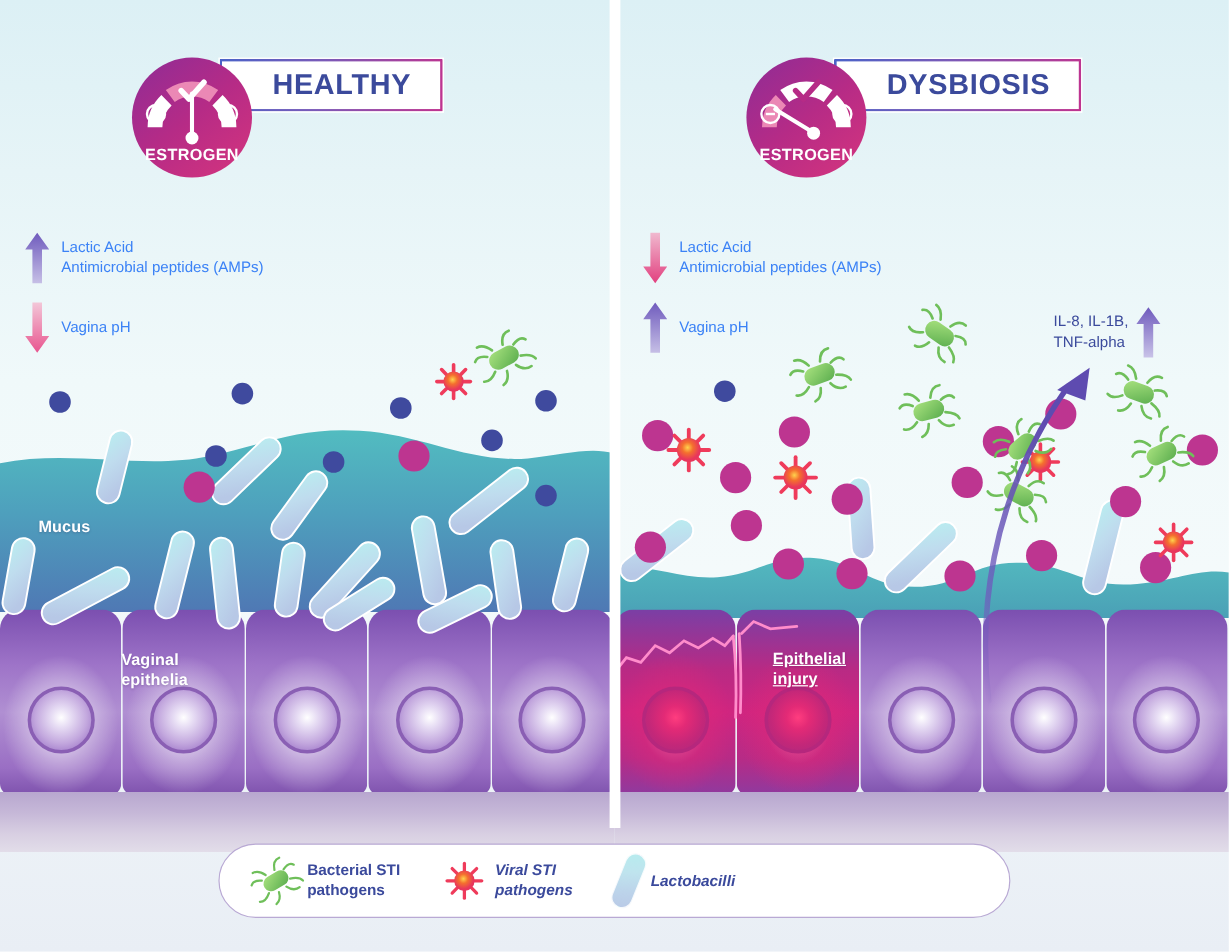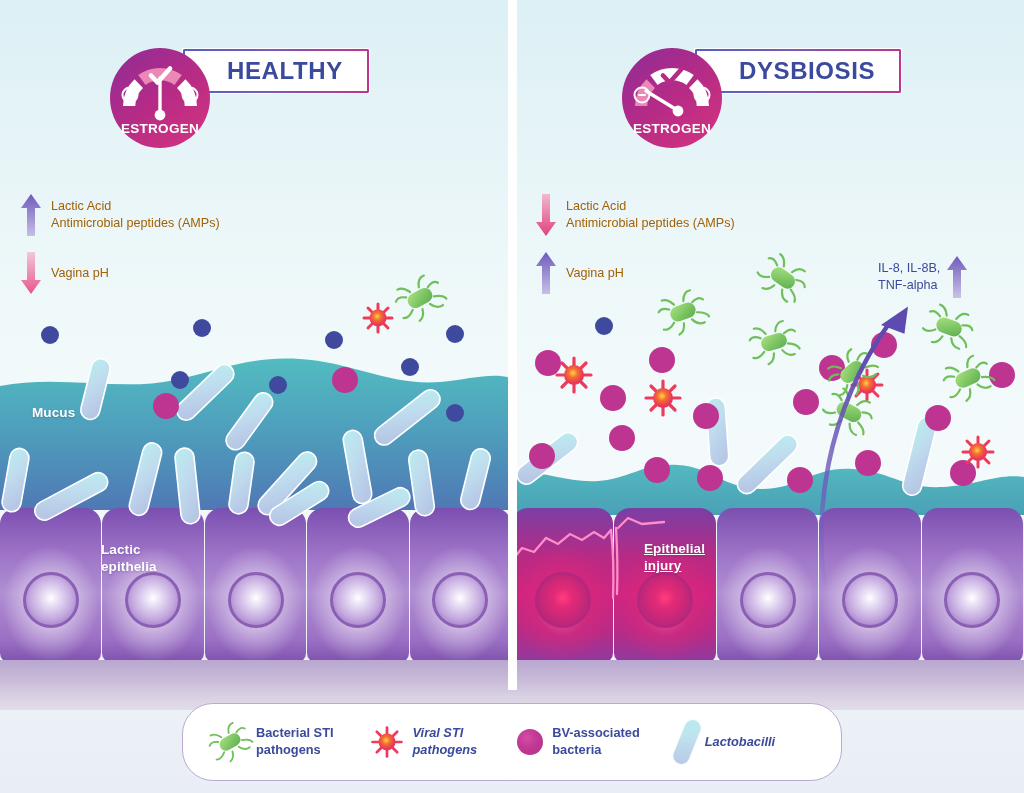--- a/index.html
+++ b/index.html
@@ -71,29 +71,29 @@
   .title-box::before {
     content:""; position:absolute; inset:0; padding:1.6px; border-radius:1px;
     background:linear-gradient(100deg,#4a63c8 0%,#7a5ab8 45%,#c0338f 100%);
     -webkit-mask: linear-gradient(#fff 0 0) content-box, linear-gradient(#fff 0 0);
     -webkit-mask-composite: xor; mask-composite: exclude; pointer-events:none;
   }
   .title-text { font-size:24px; font-weight:700; color:#3b4a9c; letter-spacing:.6px; }
 
   
   .indicator { position:absolute; display:flex; align-items:center; gap:9px; z-index:30; }
-  .ind-text { font-size:12.6px; color:#a16207; line-height:1.35; white-space:pre-line; font-weight:500; }
+  .ind-text { font-size:12.6px; color:#3b82f6; line-height:1.35; white-space:pre-line; font-weight:500; }
 
   
   .cytokine { position:absolute; display:flex; align-items:center; gap:6px; z-index:30; }
   .cyto-text { font-size:12.6px; color:#3b4a9c; line-height:1.32; white-space:pre-line; font-weight:500; text-align:left; }
 
   
   .legend {
-    position:absolute; left:182px; top:703px; width:660px; height:78px;
+    position:absolute; left:182px; top:703px; width:660px; height:62px;
     background:#ffffff; border:1.4px solid #b9a9d4; border-radius:31px;
     display:flex; align-items:center; z-index:60;
   }
   .legend-item { display:flex; align-items:center; gap:9px; }
   .legend-text { font-size:12.8px; color:#3b4a9c; line-height:1.32; white-space:pre-line; font-weight:600; }
   .legend-text.italic { font-style:italic; font-weight:700;text-align:right; }
   .bv-dot {
     width:26px; height:26px; border-radius:50%;
     background: radial-gradient(circle at 38% 34%, #d34fa6 0%, #c23a96 40%, #b42e87 100%);
   }
@@ -212,22 +212,22 @@
             <path d="M12 -6 q8 -4 11 1"></path>
           <path d="M-12 7 q-7 6 -12 3"></path>
             <path d="M-3 11 q-2 8 -8 9"></path>
           <path d="M6 10 q4 8 11 7"></path>
             <path d="M13 5 q9 3 10 8"></path>
         </g>
         <rect x="-13" y="-7.5" width="26" height="15" rx="7.5" fill="url(#bacG)"></rect>
       </g>
     </svg>
 
-    <div class="art-label" style="left:32px; top:404px;">Mucus</div>
-    <div class="art-label" style="left:101px; top:541px;">Lactic
+    <div class="art-label" style="left:32px; top:430px;">Mucus</div>
+    <div class="art-label" style="left:101px; top:541px;">Vaginal
 epithelia</div>
 
     <div class="indicator" style="left:20px; top:193px;">
       <svg width="22" height="44" viewBox="0 0 22 44">
         <defs>
             <linearGradient id="upg1" x1="0" y1="1" x2="0" y2="0">
           <stop offset="0%" stop-color="#c6bfe6"></stop>
               <stop offset="100%" stop-color="#6f5bbd"></stop>
             </linearGradient>
           </defs>
@@ -548,21 +548,21 @@
           <stop offset="0%" stop-color="#c6bfe6"></stop>
               <stop offset="100%" stop-color="#6f5bbd"></stop>
             </linearGradient>
           </defs>
         <path d="M11 1 L21 15 L15 15 L15 43 L7 43 L7 15 L1 15 Z" fill="url(#upg2)"></path>
       </svg>
       <span class="ind-text">Vagina pH</span>
     </div>
 
     <div class="cytokine" style="left:366px; top:255px;">
-      <span class="cyto-text">IL-8, IL-8B,
+      <span class="cyto-text">IL-8, IL-1B,
 TNF-alpha</span>
       <svg width="22" height="44" viewBox="0 0 22 44">
         <defs>
             <linearGradient id="upg3" x1="0" y1="1" x2="0" y2="0">
           <stop offset="0%" stop-color="#c9c3e8"></stop>
               <stop offset="100%" stop-color="#6f5bbd"></stop>
             </linearGradient>
           </defs>
         <path d="M11 1 L21 15 L15 15 L15 43 L7 43 L7 15 L1 15 Z" fill="url(#upg3)"></path>
       </svg>
@@ -644,24 +644,19 @@
           <line x1="0" y1="17" x2="0" y2="9"></line>
             <line x1="-12" y1="12" x2="-7" y2="7"></line>
           <line x1="-17" y1="0" x2="-9" y2="0"></line>
             <line x1="-12" y1="-12" x2="-7" y2="-7"></line>
         </g>
           <circle r="10" fill="url(#virL)"></circle>
       </svg>
       <span class="legend-text">Viral STI
 pathogens</span>
     </div>
-    <div class="legend-item" style="margin-left:40px;">
-      <span class="bv-dot"></span>
-      <span class="legend-text">BV-associated
-bacteria</span>
-    </div>
     <div class="legend-item" style="margin-left:38px;">
       <span class="rod-legend"></span>
       <span class="legend-text italic">Lactobacilli</span>
     </div>
   </div>
 
 </div>
 
 </body></html>

